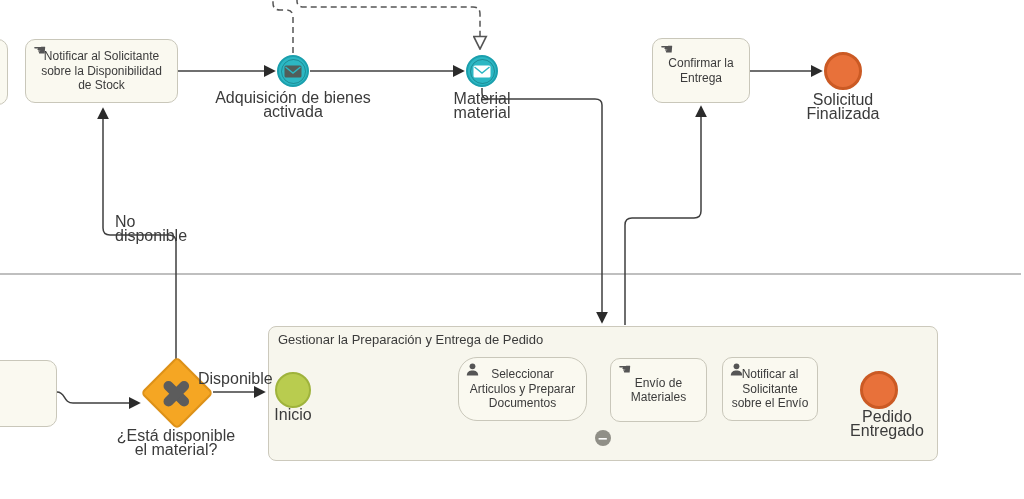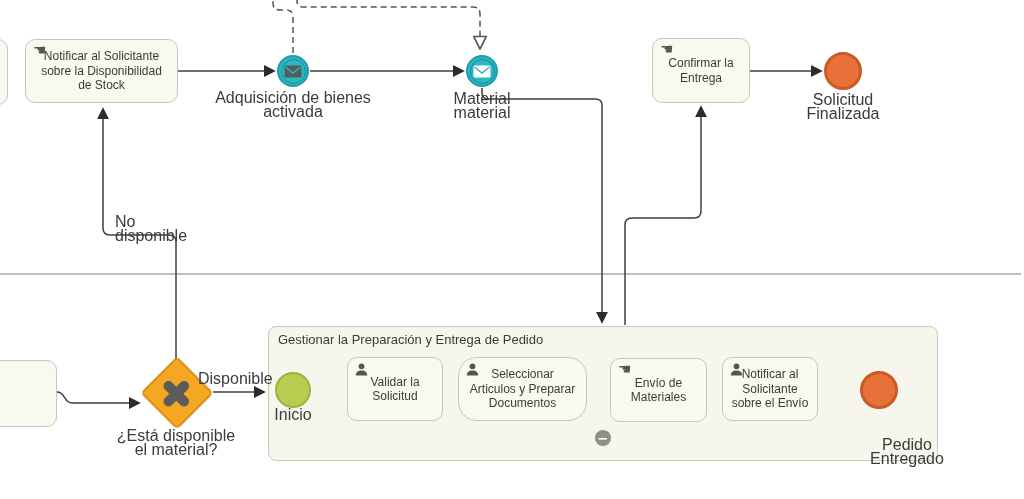--- a/index.html
+++ b/index.html
@@ -110,27 +110,20 @@
   <div class="lbl" style="left:116px;top:429px;width:120px;">¿Está disponible el material?</div>
   <div class="lbl lbl-left" style="left:198px;top:372px;width:70px;text-align:center;">Disponible</div>
 
   <div class="node subprocess" style="left:268px;top:326px;width:670px;height:135px;">
     <div class="sp-title">Gestionar la Preparación y Entrega de Pedido</div>
   </div>
 
   <div class="node event event-start" style="left:275px;top:372px;"></div>
   <div class="lbl" style="left:263px;top:408px;width:60px;">Inicio</div>
 
-  <div class="node task" style="left:347px;top:357px;width:96px;height:64px;">
-    <svg class="corner-icon" width="13" height="13" viewBox="0 0 13 13" style="top:5px;">
-      <circle cx="6.5" cy="3.3" r="2.9" fill="#555"></circle>
-      <path d="M0.8,12.6 C0.8,8.7 3.4,7.4 6.5,7.4 C9.6,7.4 12.2,8.7 12.2,12.6 Z" fill="#555"></path>
-    </svg>
-    <span>Validar la Solicitud</span>
-  </div>
 
   <div class="node task" style="left:458px;top:357px;width:129px;height:64px;border-radius:19px;">
     <svg class="corner-icon" width="13" height="13" viewBox="0 0 13 13" style="top:5px;">
       <circle cx="6.5" cy="3.3" r="2.9" fill="#555"></circle>
       <path d="M0.8,12.6 C0.8,8.7 3.4,7.4 6.5,7.4 C9.6,7.4 12.2,8.7 12.2,12.6 Z" fill="#555"></path>
     </svg>
     <span>Seleccionar Articulos y Preparar Documentos</span>
   </div>
 
   <div class="node task" style="left:610px;top:358px;width:97px;height:64px;">
@@ -140,17 +133,17 @@
 
   <div class="node task" style="left:722px;top:357px;width:96px;height:64px;">
     <svg class="corner-icon" width="13" height="13" viewBox="0 0 13 13" style="top:5px;">
       <circle cx="6.5" cy="3.3" r="2.9" fill="#555"></circle>
       <path d="M0.8,12.6 C0.8,8.7 3.4,7.4 6.5,7.4 C9.6,7.4 12.2,8.7 12.2,12.6 Z" fill="#555"></path>
     </svg>
     <span>Notificar al Solicitante sobre el Envío</span>
   </div>
 
   <div class="node event event-end" style="left:860px;top:371px;"></div>
-  <div class="lbl" style="left:852px;top:410px;width:110px;margin-top:28px;">Pedido Entregado</div>
+  <div class="lbl" style="left:832px;top:410px;width:110px;">Pedido Entregado</div>
 
   <div class="collapse-btn" style="left:595px;top:430px;">−</div>
 
 </div>
 
 </body></html>

